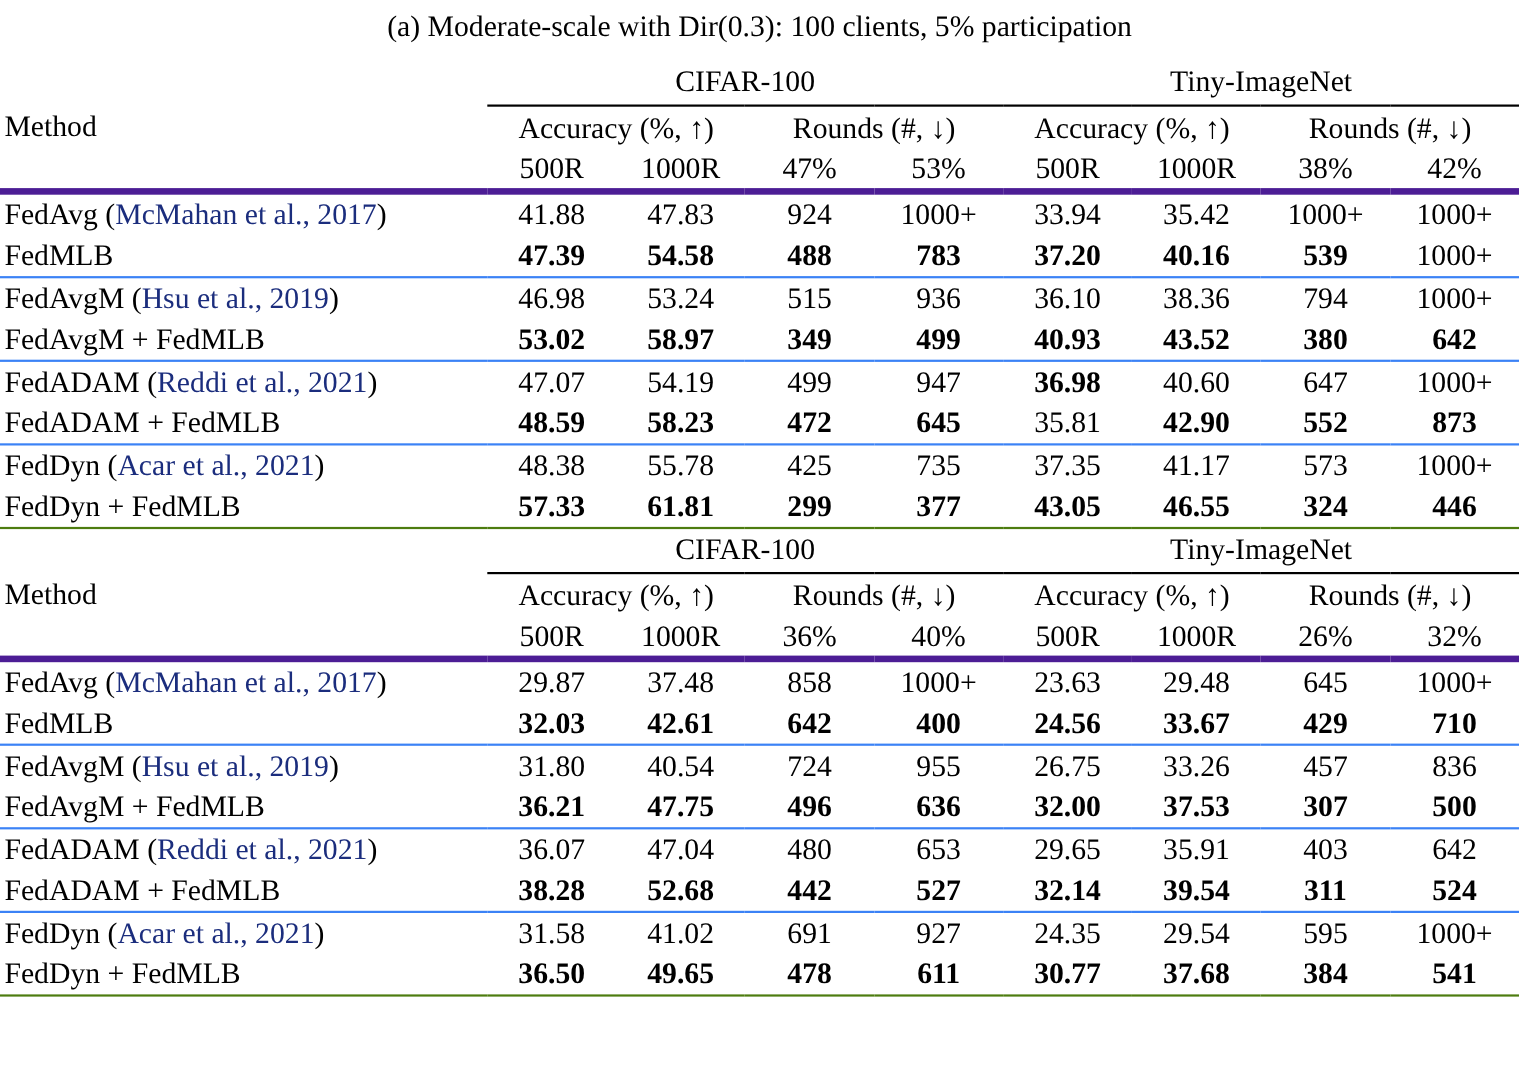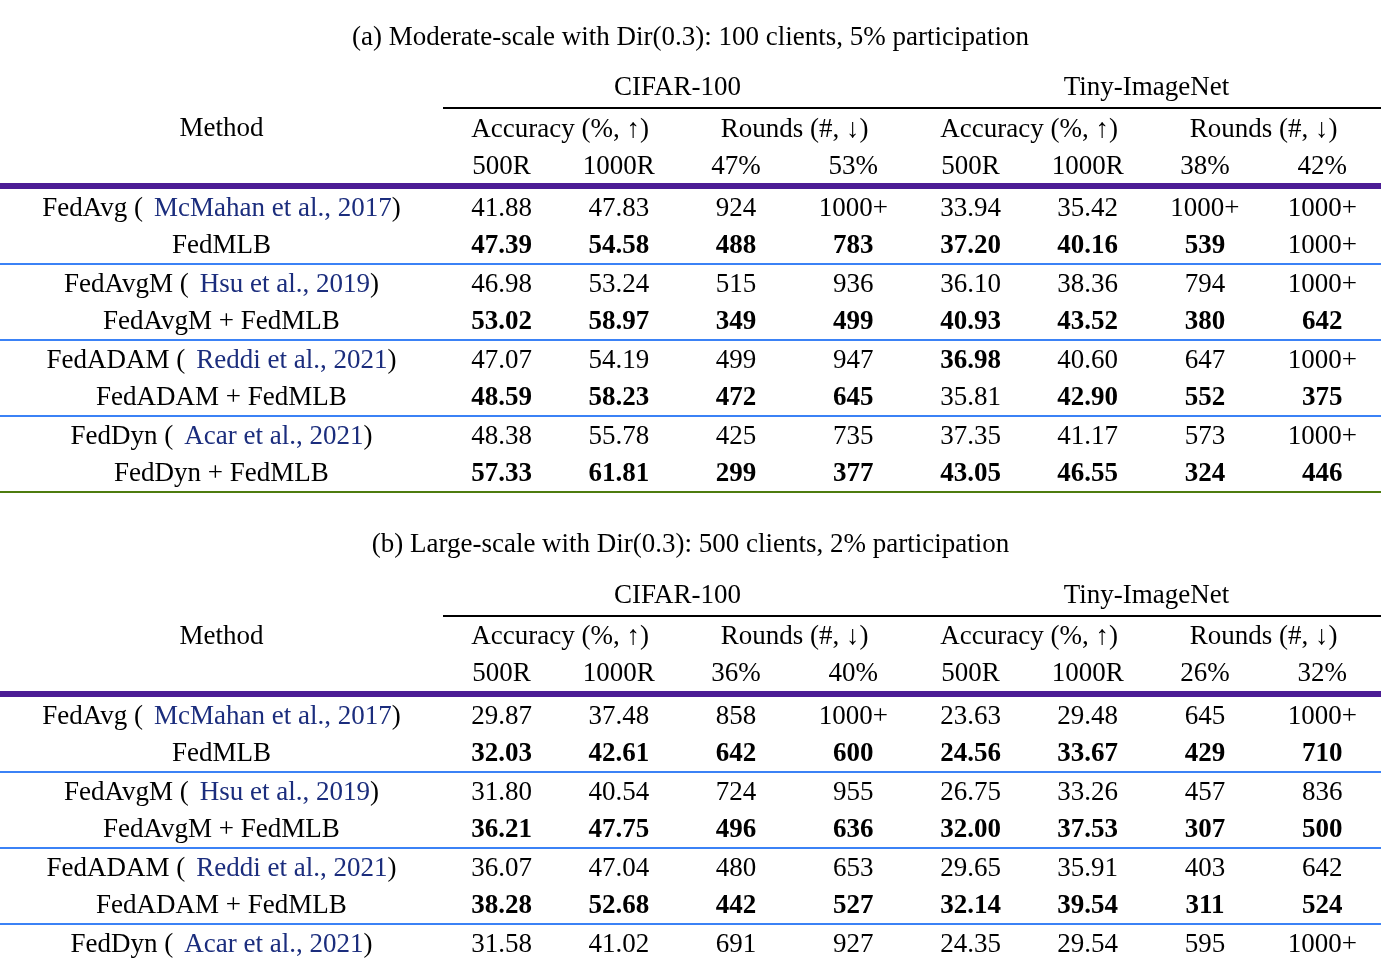--- a/index.html
+++ b/index.html
@@ -9,21 +9,21 @@
     font-family: "Liberation Serif", "DejaVu Serif", serif;
     color: #000000;
     overflow: hidden;
   }
   .page { width: 1381px; }
   .caption {
     text-align: center;
     font-size: 27px;
     line-height: 1.2;
   }
-  .caption-a { margin: 20px 0 16px 0; }
+  .caption-a { margin: 8px 0 16px 0; }
   .caption-b { margin: 34px 0 16px 0; }
   table {
     border-collapse: collapse;
     table-layout: fixed;
     width: 1381px;
     font-size: 27px;
   }
   col.c-method { width: 442px; }
   col.c-data   { width: 117px; }
   td {
@@ -32,27 +32,27 @@
     vertical-align: middle;
     white-space: nowrap;
     overflow: visible;
   }
   .dataset-row td { height: 34px; vertical-align: bottom; padding-bottom: 5px; }
   .dataset-label.cmid { border-bottom: 2px solid #000; }
   .metric-row td { height: 38px; }
   .tick-row td { height: 36px; border-bottom: 6px solid #4c1d95; }
   tbody td { height: 37px; }
   td.method-cell, td.method-head {
-    text-align: center;
+    text-align: left;
     font-family: Liberation Serif, serif;
   }
   tr.group-start td { border-top: 2px solid #3b82f6; }
   tbody tr:last-child td { border-bottom: 2px solid #4d7c0f; }
   .num.bold { font-weight: bold; }
-  .cite { color: var(--cite-color, #1b2d7d); margin-left: 11px; }
+  .cite { color: var(--cite-color, #1b2d7d); }
 </style>
 </head>
 <body>
 
 <div class="page">
 
   <div class="caption caption-a">(a) Moderate-scale with Dir(0.3): 100 clients, 5% participation</div>
 
   <table>
     <colgroup>
@@ -149,21 +149,21 @@
         </tr>
         <tr class="data-row">
           <td class="method-cell"><span class="method-name">FedADAM + FedMLB</span></td>
           <td class="num bold">48.59</td>
           <td class="num bold">58.23</td>
           <td class="num bold">472</td>
           <td class="num bold">645</td>
           <td class="num">35.81</td>
           <td class="num bold">42.90</td>
           <td class="num bold">552</td>
-          <td class="num bold">375</td>
+          <td class="num bold">873</td>
         </tr>
         <tr class="data-row group-start">
           <td class="method-cell"><span class="method-name">FedDyn</span><span class="paren"> (</span><span class="cite">Acar et al., 2021</span><span class="paren">)</span></td>
           <td class="num">48.38</td>
           <td class="num">55.78</td>
           <td class="num">425</td>
           <td class="num">735</td>
           <td class="num">37.35</td>
           <td class="num">41.17</td>
           <td class="num">573</td>
@@ -176,21 +176,20 @@
           <td class="num bold">299</td>
           <td class="num bold">377</td>
           <td class="num bold">43.05</td>
           <td class="num bold">46.55</td>
           <td class="num bold">324</td>
           <td class="num bold">446</td>
         </tr>
       </tbody>
   </table>
 
-  <div class="caption caption-b">(b) Large-scale with Dir(0.3): 500 clients, 2% participation</div>
 
   <table>
     <colgroup>
       <col class="c-method">
       <col class="c-data">
         <col class="c-data">
         <col class="c-data">
         <col class="c-data">
       <col class="c-data">
         <col class="c-data">
@@ -232,21 +231,21 @@
           <td class="num">23.63</td>
           <td class="num">29.48</td>
           <td class="num">645</td>
           <td class="num">1000+</td>
         </tr>
         <tr class="data-row">
           <td class="method-cell"><span class="method-name">FedMLB</span></td>
           <td class="num bold">32.03</td>
           <td class="num bold">42.61</td>
           <td class="num bold">642</td>
-          <td class="num bold">600</td>
+          <td class="num bold">400</td>
           <td class="num bold">24.56</td>
           <td class="num bold">33.67</td>
           <td class="num bold">429</td>
           <td class="num bold">710</td>
         </tr>
         <tr class="data-row group-start">
           <td class="method-cell"><span class="method-name">FedAvgM</span><span class="paren"> (</span><span class="cite">Hsu et al., 2019</span><span class="paren">)</span></td>
           <td class="num">31.80</td>
           <td class="num">40.54</td>
           <td class="num">724</td>

